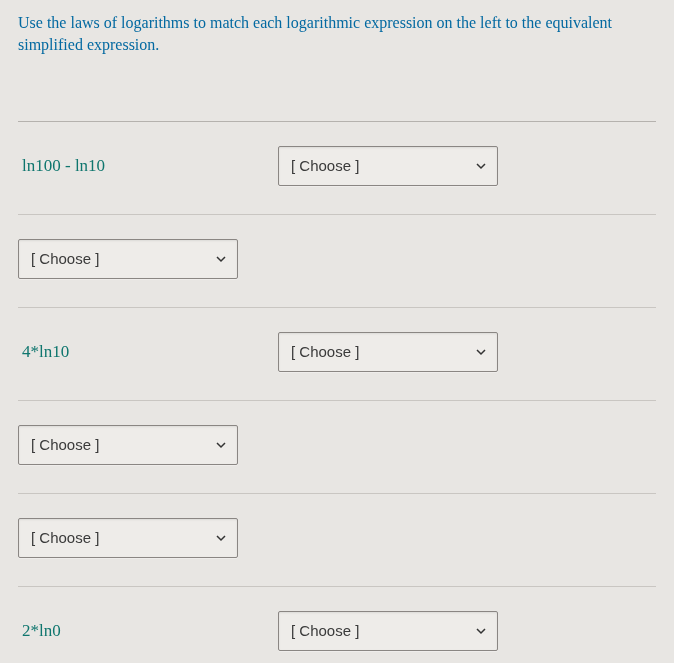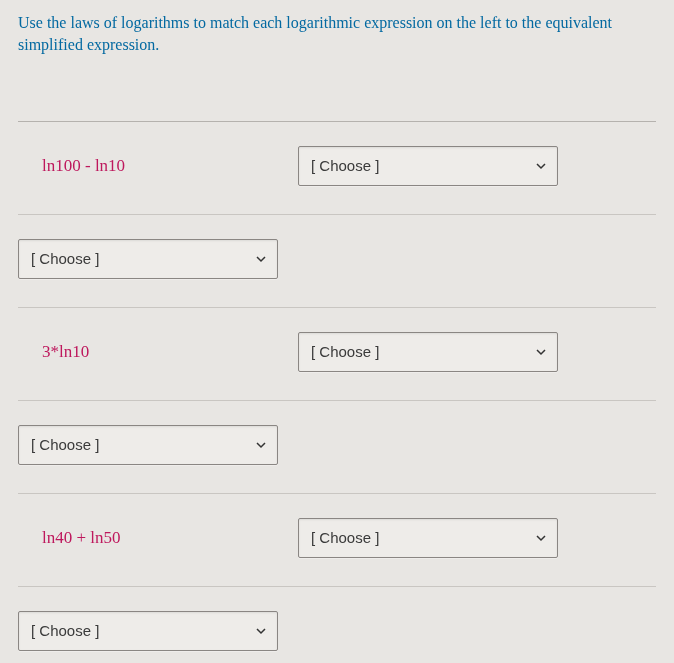--- a/index.html
+++ b/index.html
@@ -32,28 +32,27 @@
       align-items: center;
       border-bottom: 1px solid #c9c6c2;
       padding: 24px 0 28px 0;
     }
     .row:last-child {
       border-bottom: none;
     }
     .expr {
       flex: 0 0 260px;
       font-size: 17px;
-      color: #be185d;
+      color: #0f766e;
       padding-left: 4px;
-      margin-left: 20px;
     }
     .select-wrap {
       flex: 0 0 auto;
       position: relative;
-      width: 260px;
+      width: 220px;
       height: 40px;
       background: #eeece9;
       border: 1px solid #8a8683;
       border-radius: 2px;
       box-shadow: inset 0 1px 2px rgba(0,0,0,0.08), 0 1px 0 rgba(255,255,255,0.3);
       display: flex;
       align-items: center;
       padding: 0 30px 0 12px;
       cursor: pointer;
     }
@@ -101,21 +100,21 @@
         <span class="select-text">[ Choose ]</span>
         <span class="chevron">
           <svg viewBox="0 0 12 12">
               <path d="M2 4 L6 8 L10 4" stroke="#333" stroke-width="1.5" fill="none"></path>
             </svg>
         </span>
       </div>
     </div>
 
     <div class="row">
-      <div class="expr">3*ln10</div>
+      <div class="expr">4*ln10</div>
       <div class="select-wrap">
         <span class="select-text">[ Choose ]</span>
         <span class="chevron">
           <svg viewBox="0 0 12 12">
               <path d="M2 4 L6 8 L10 4" stroke="#333" stroke-width="1.5" fill="none"></path>
             </svg>
         </span>
       </div>
     </div>
 
@@ -124,32 +123,32 @@
         <span class="select-text">[ Choose ]</span>
         <span class="chevron">
           <svg viewBox="0 0 12 12">
               <path d="M2 4 L6 8 L10 4" stroke="#333" stroke-width="1.5" fill="none"></path>
             </svg>
         </span>
       </div>
     </div>
 
     <div class="row">
-      <div class="expr">ln40 + ln50</div>
       <div class="select-wrap">
         <span class="select-text">[ Choose ]</span>
         <span class="chevron">
           <svg viewBox="0 0 12 12">
               <path d="M2 4 L6 8 L10 4" stroke="#333" stroke-width="1.5" fill="none"></path>
             </svg>
         </span>
       </div>
     </div>
 
     <div class="row">
+      <div class="expr">2*ln0</div>
       <div class="select-wrap">
         <span class="select-text">[ Choose ]</span>
         <span class="chevron">
           <svg viewBox="0 0 12 12">
               <path d="M2 4 L6 8 L10 4" stroke="#333" stroke-width="1.5" fill="none"></path>
             </svg>
         </span>
       </div>
     </div>
 

